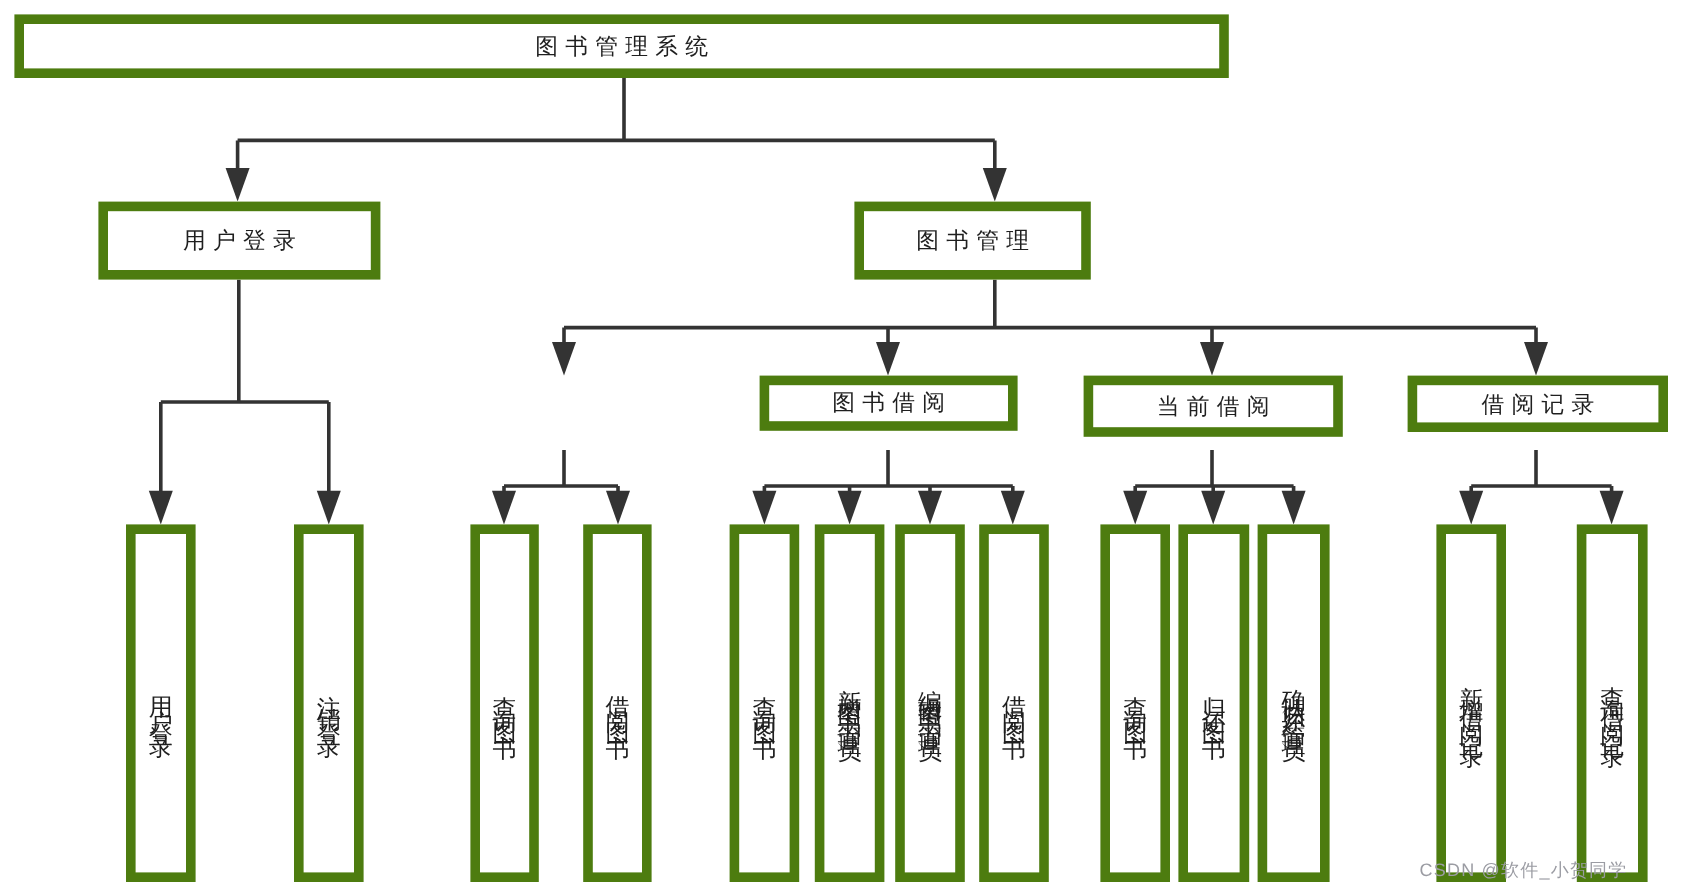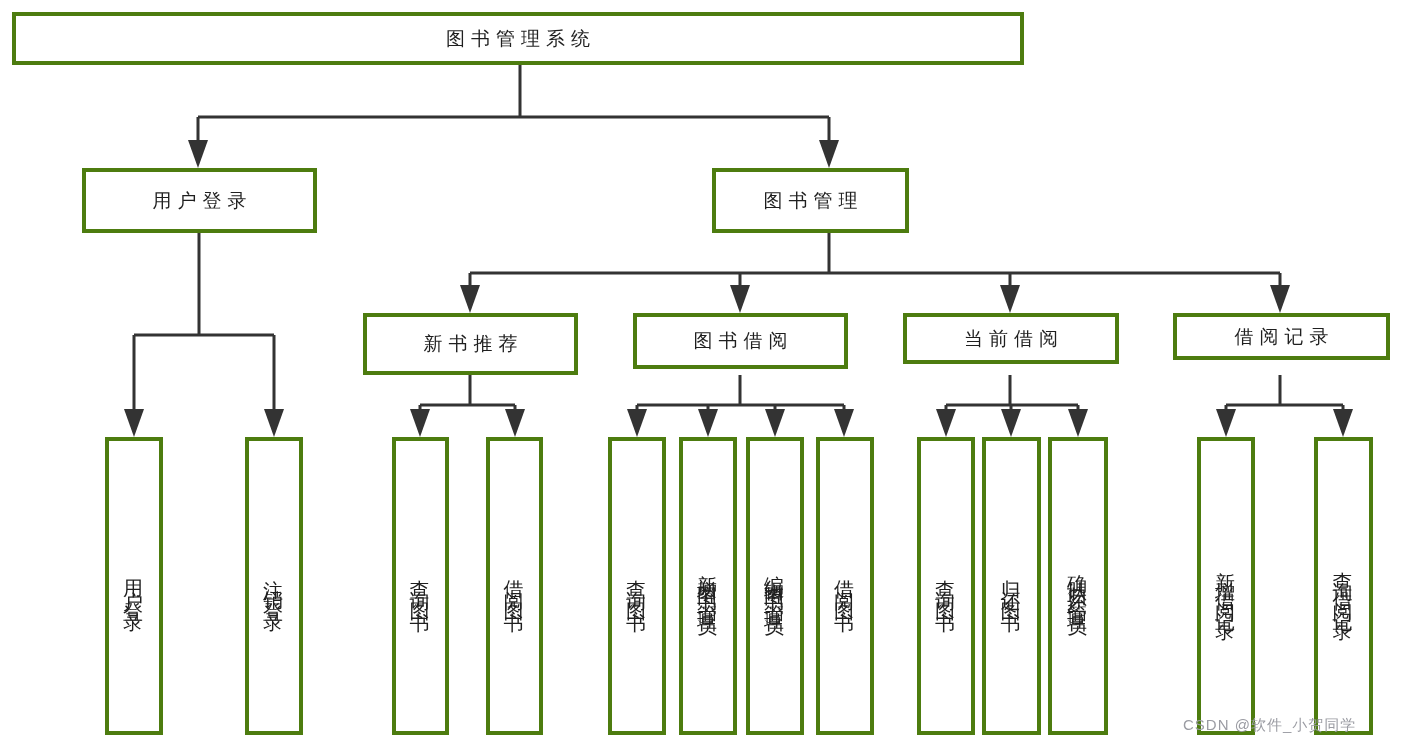--- a/index.html
+++ b/index.html
@@ -7,21 +7,21 @@
     position:relative;
     width:1405px;height:747px;
     background:#ffffff;
     font-family:"Liberation Sans", sans-serif;
     overflow:hidden;
   }
   .stage svg{position:absolute;left:0;top:0;}
   .node{
     position:absolute;
     box-sizing:border-box;
-    border:4px solid #4d7c0f;
+    border:8px solid #4d7c0f;
     background:#ffffff;
   }
   .h{
     display:flex;align-items:center;justify-content:center;
     font-size:19px;color:#1f1f1f;
   }
   .h span{letter-spacing:6px;padding-left:6px;white-space:nowrap;}
   .v span{
     position:absolute;left:50%;top:50%;
     transform:translate(-50%,-50%);
@@ -88,24 +88,21 @@
     <span>图书管理系统</span>
   </div>
 
   <div class="node h" style="left:82px;top:168px;width:235px;height:65px">
     <span>用户登录</span>
   </div>
   <div class="node h" style="left:712px;top:168px;width:197px;height:65px">
     <span>图书管理</span>
   </div>
 
-  <div class="node h" style="left:363px;top:313px;width:215px;height:62px">
-    <span>新书推荐</span>
-  </div>
-  <div class="node h" style="left:633px;top:313px;width:215px;height:56px">
+  <div class="node h" style="left:633px;top:313px;width:215px;height:46px">
     <span>图书借阅</span>
   </div>
   <div class="node h" style="left:903px;top:313px;width:216px;height:51px">
     <span>当前借阅</span>
   </div>
   <div class="node h" style="left:1173px;top:313px;width:217px;height:47px">
     <span>借阅记录</span>
   </div>
 
   <div class="node v v4" style="left:105px;top:437px;width:58px;height:298px">

